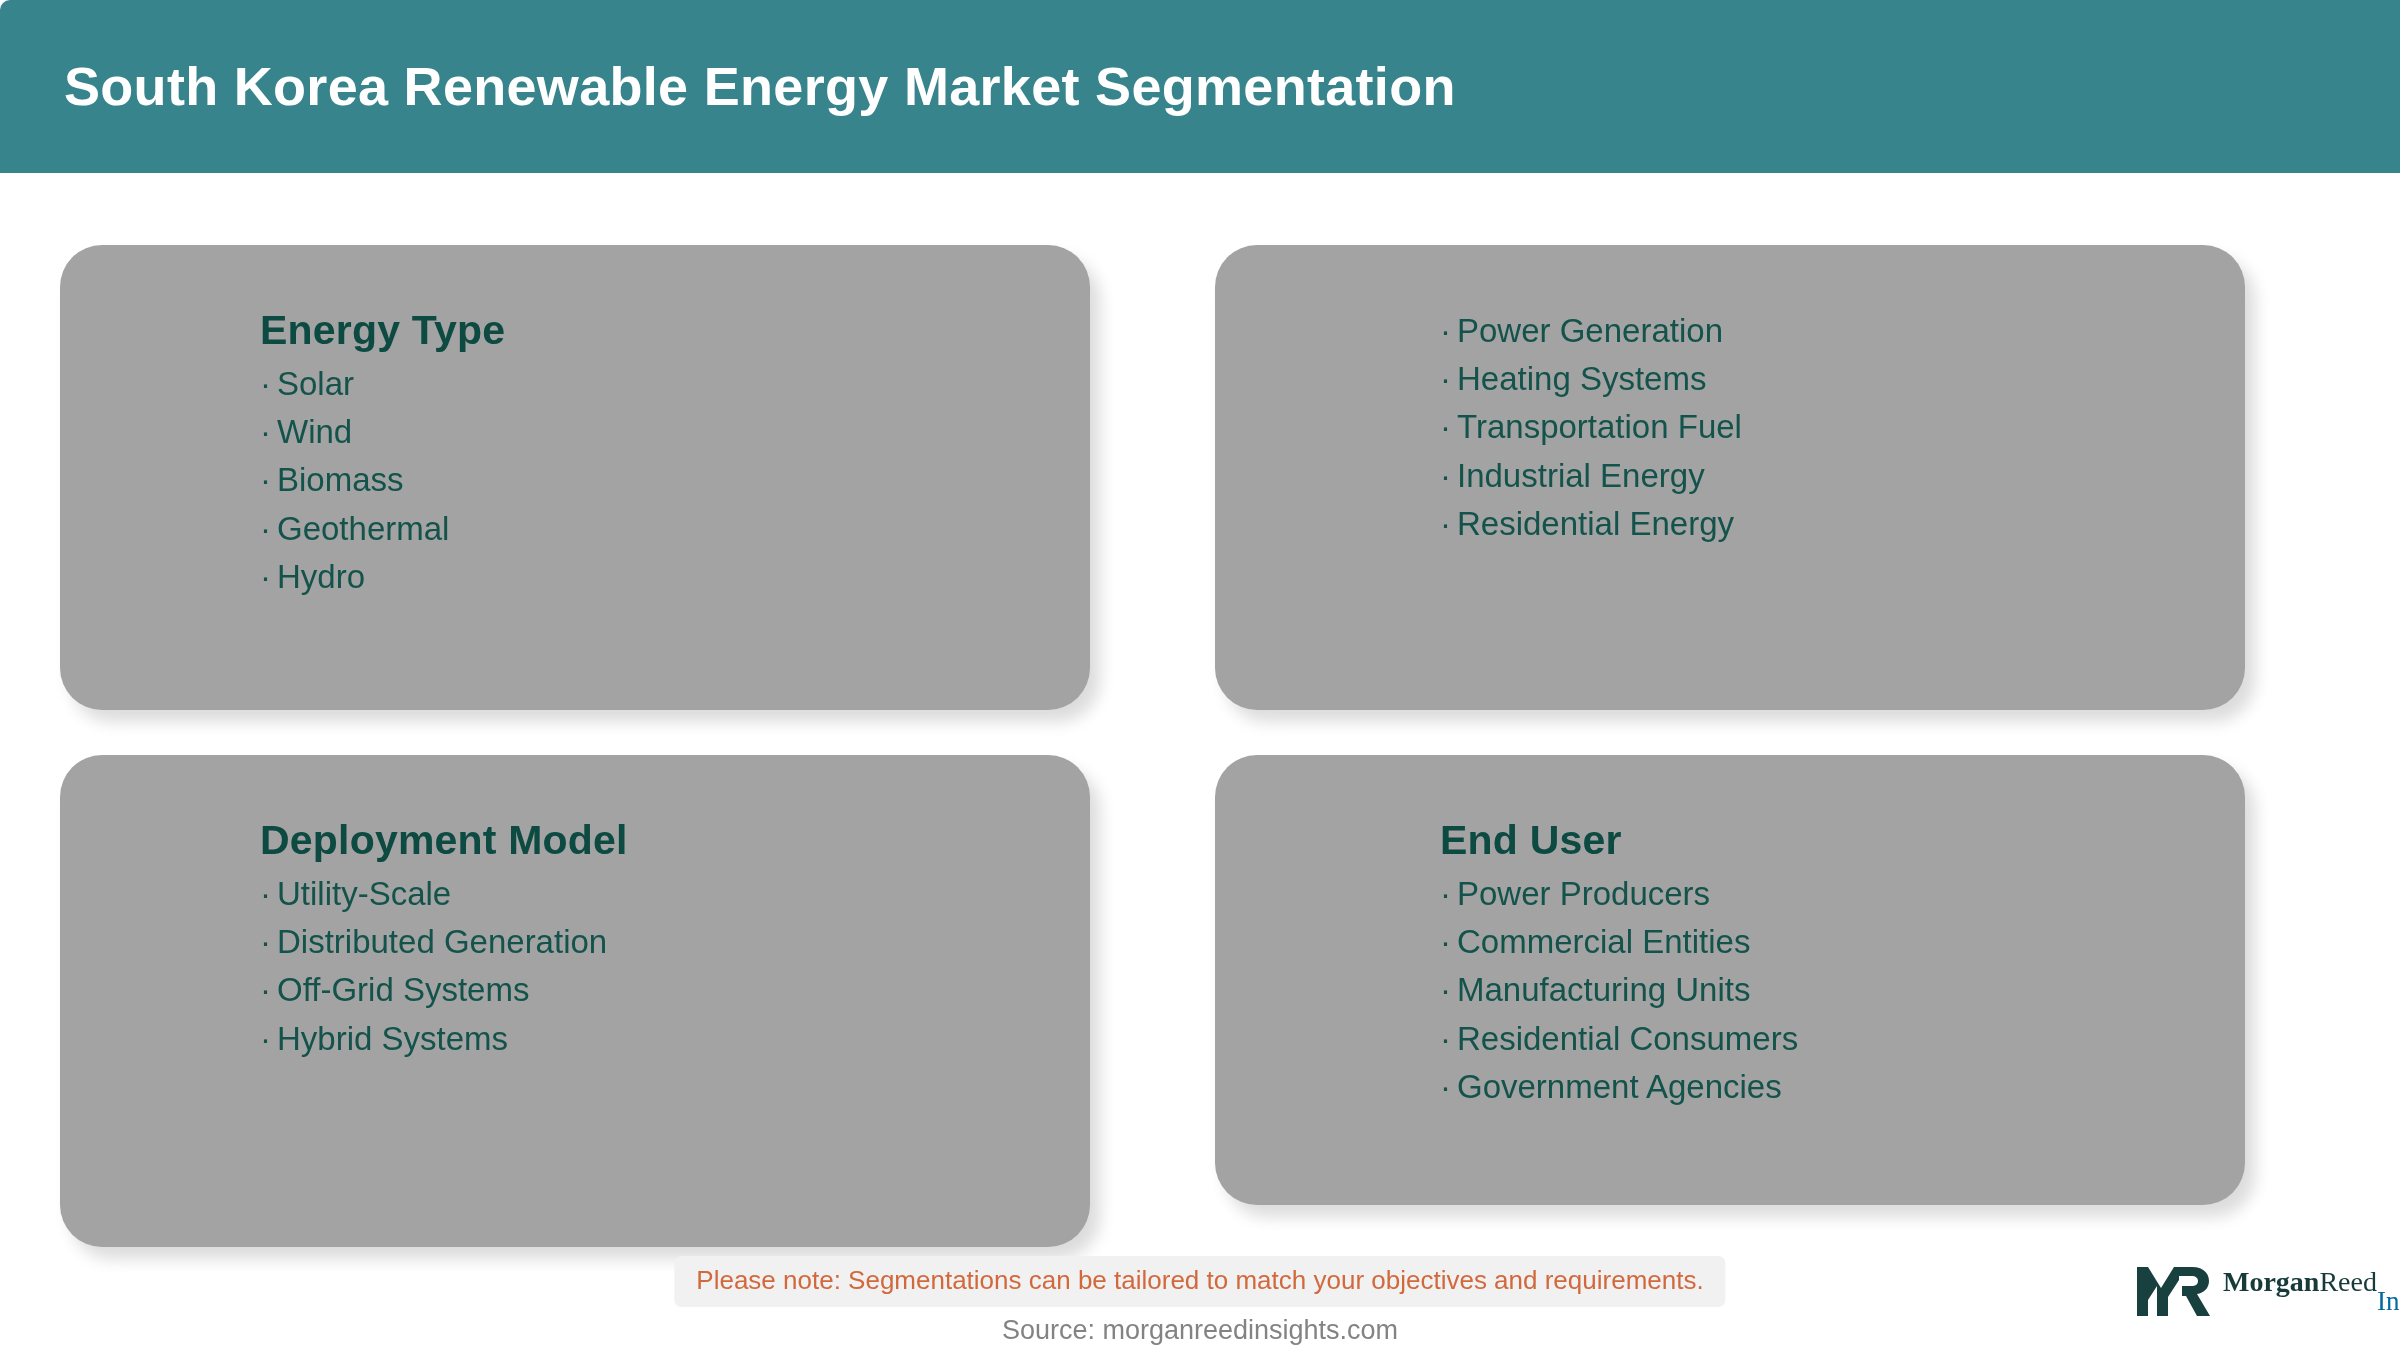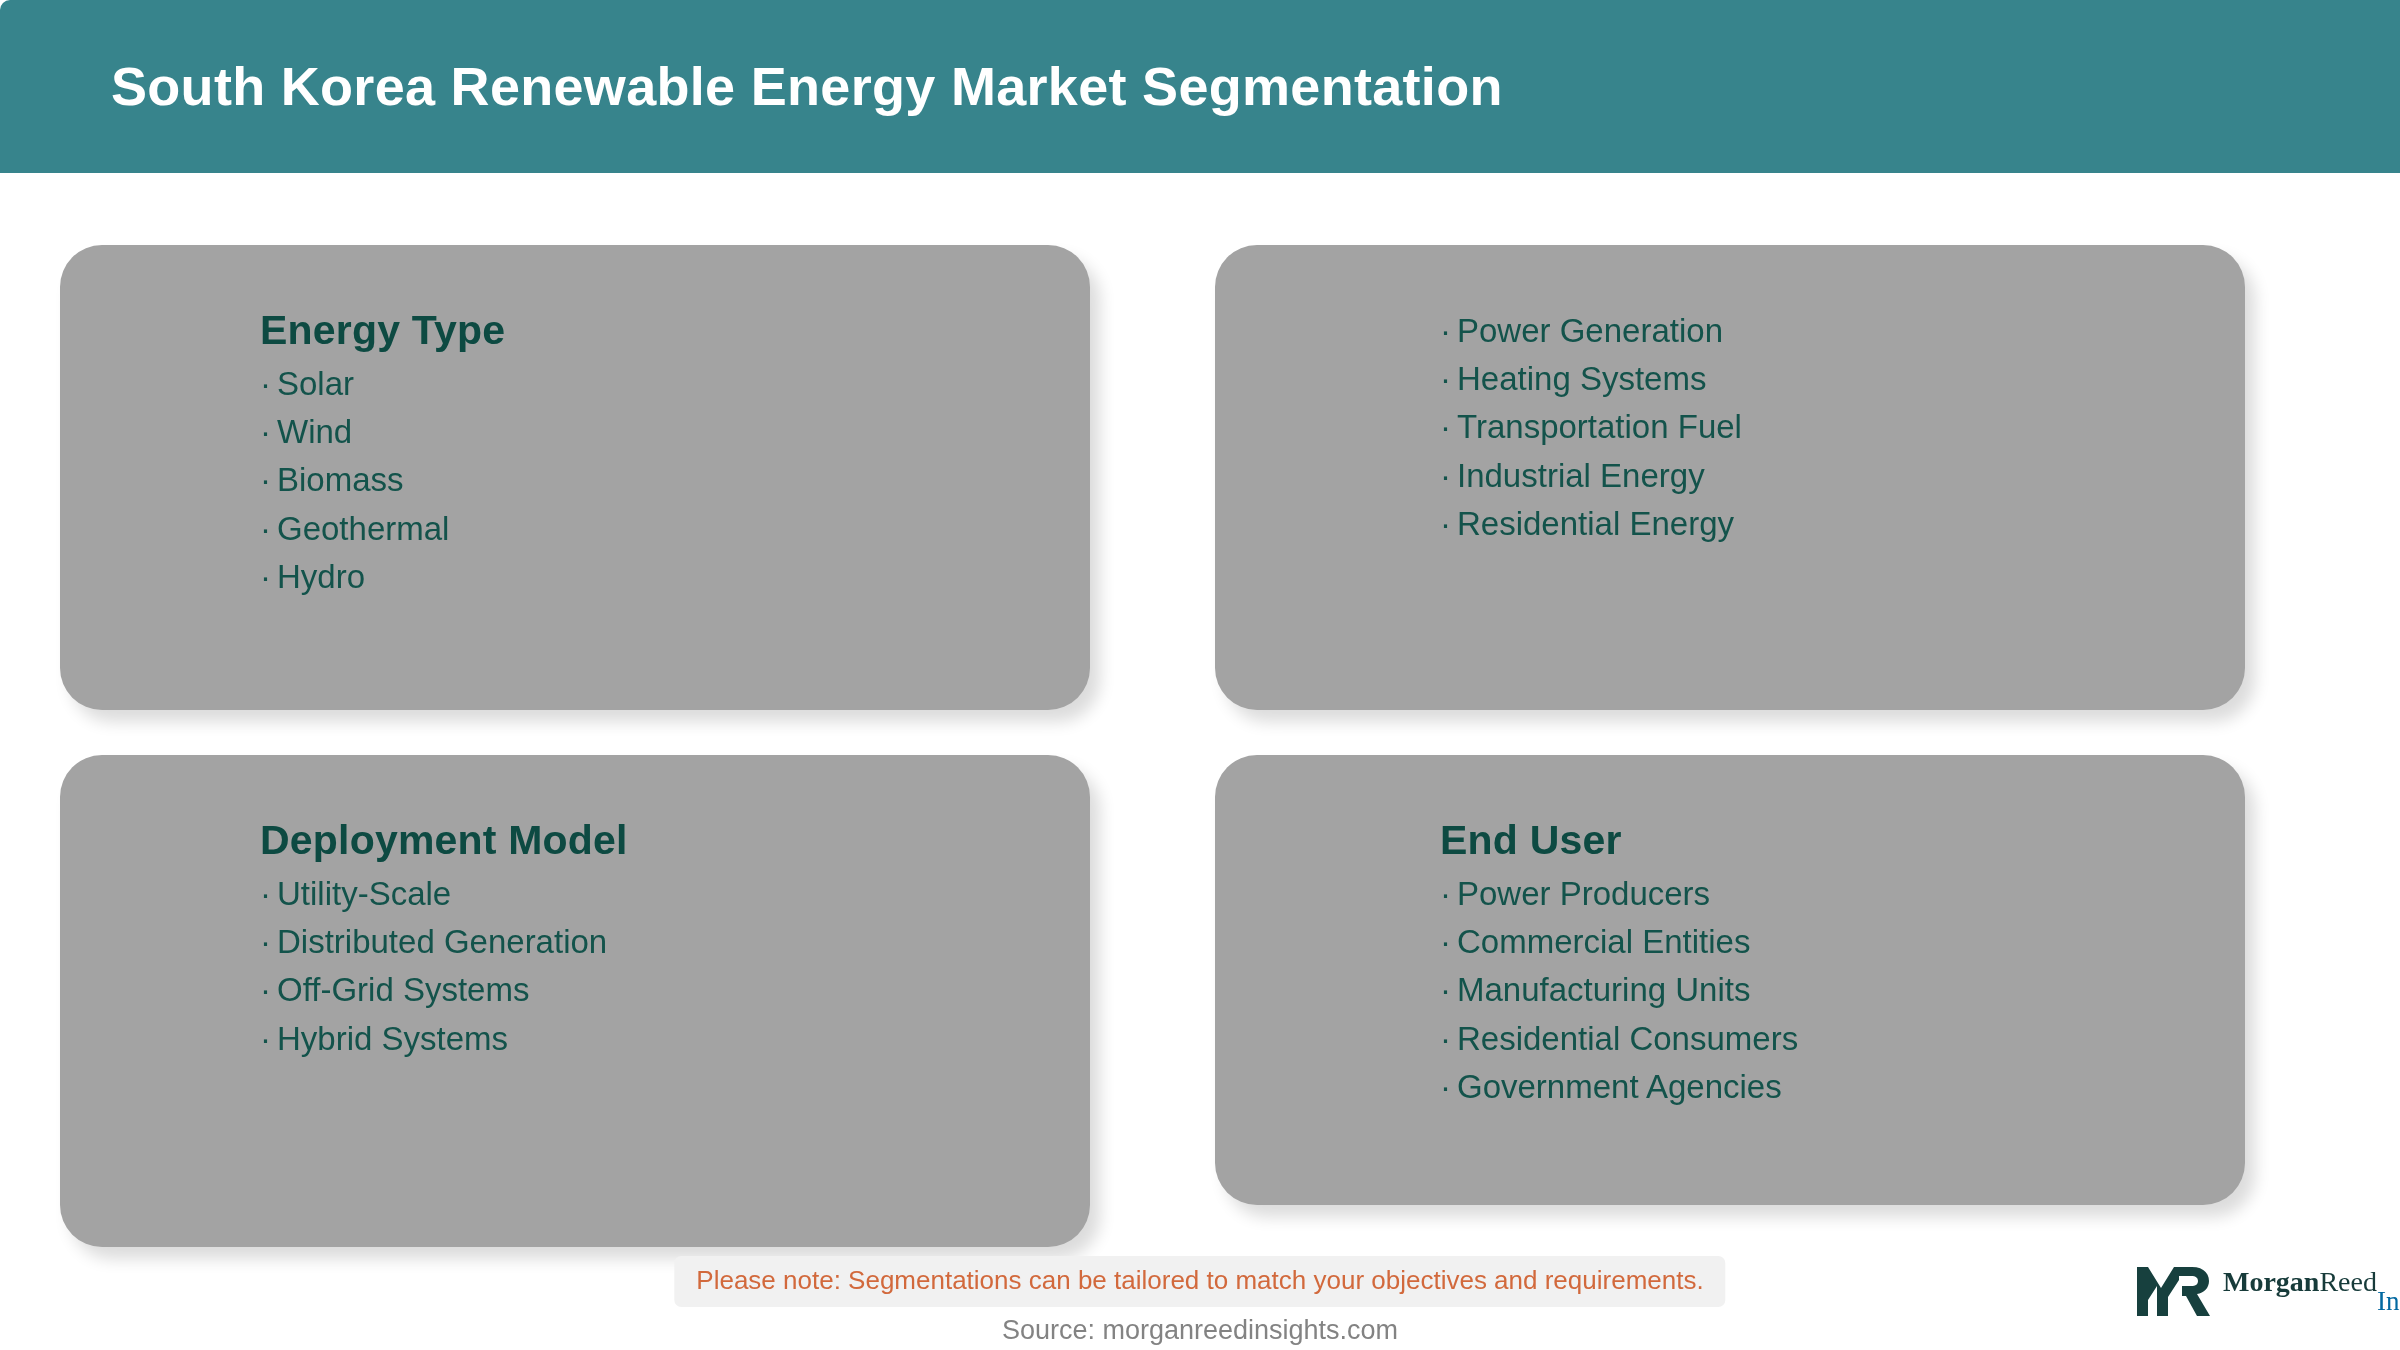--- a/index.html
+++ b/index.html
@@ -26,21 +26,21 @@
     position: absolute;
     left: 0;
     top: 0;
     width: 2400px;
     height: 173px;
     background: #37848c;
     border-top-left-radius: 10px;
     display: flex;
     align-items: center;
     box-sizing: border-box;
-    padding-left: 111px;
+    padding-left: 64px;
   }
   .header-title {
     color: #ffffff;
     font-size: 54px;
     font-weight: bold;
     letter-spacing: 0.3px;
     line-height: 1.1;
     white-space: nowrap;
   }
 

